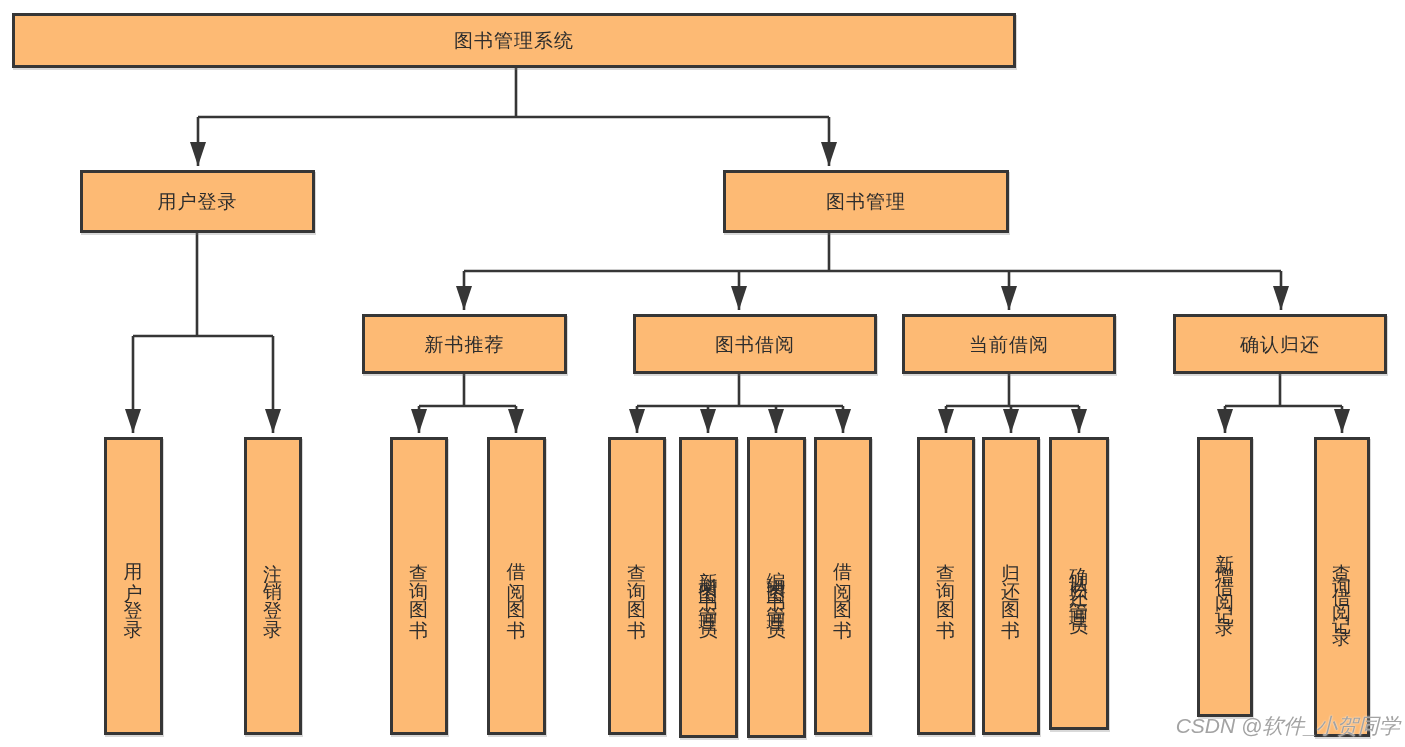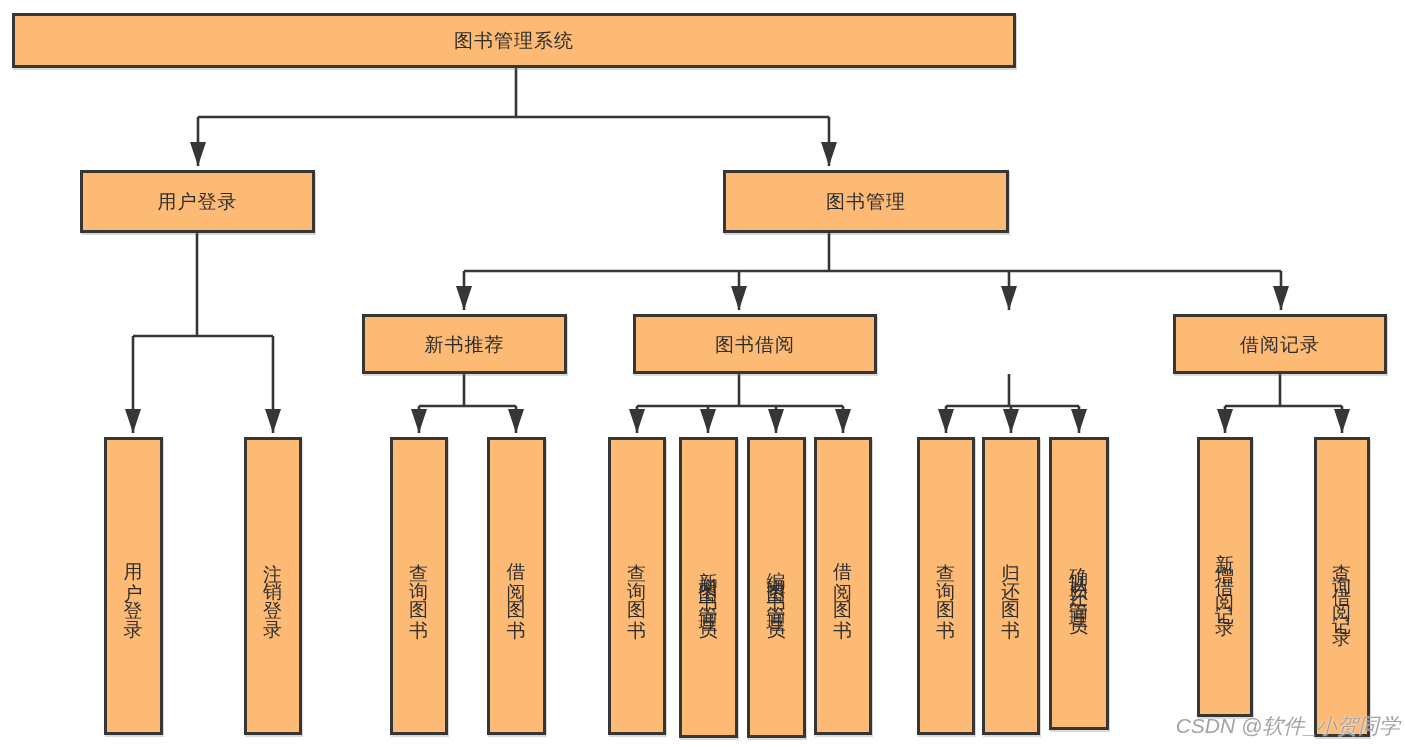--- a/index.html
+++ b/index.html
@@ -79,21 +79,22 @@
     <path marker-end="url(#arrow)" d="M1342,406 L1342,433"></path>
   </svg>
 
   <div class="node node--h" style="left:12px;top:13px;width:1004px;height:55px">图书管理系统</div>
 
   <div class="node node--h" style="left:80px;top:170px;width:235px;height:63px">用户登录</div>
   <div class="node node--h" style="left:723px;top:170px;width:286px;height:63px">图书管理</div>
 
   <div class="node node--h" style="left:362px;top:314px;width:205px;height:60px">新书推荐</div>
   <div class="node node--h" style="left:633px;top:314px;width:244px;height:60px">图书借阅</div>
-  <div class="node node--h" style="left:1173px;top:314px;width:214px;height:60px">借阅记录</div>
+  <div class="node node--h" style="left:902px;top:314px;width:214px;height:60px">当前借阅</div>
+  <div class="node node--h" style="left:1173px;top:314px;width:214px;height:60px">确认归还</div>
 
   <div class="node leaf ls-4" style="left:104px;top:437px;width:59px;height:298px">用户登录</div>
   <div class="node leaf ls-4" style="left:244px;top:437px;width:58px;height:298px">注销登录</div>
 
   <div class="node leaf ls-4" style="left:390px;top:437px;width:58px;height:298px">查询图书</div>
   <div class="node leaf ls-4" style="left:487px;top:437px;width:59px;height:298px">借阅图书</div>
 
   <div class="node leaf ls-4" style="left:608px;top:437px;width:58px;height:298px">查询图书</div>
   <div class="node leaf ls-8" style="left:679px;top:437px;width:59px;height:301px">新增图书（管理员）</div>
   <div class="node leaf ls-8" style="left:747px;top:437px;width:59px;height:301px">编辑图书（管理员）</div>

